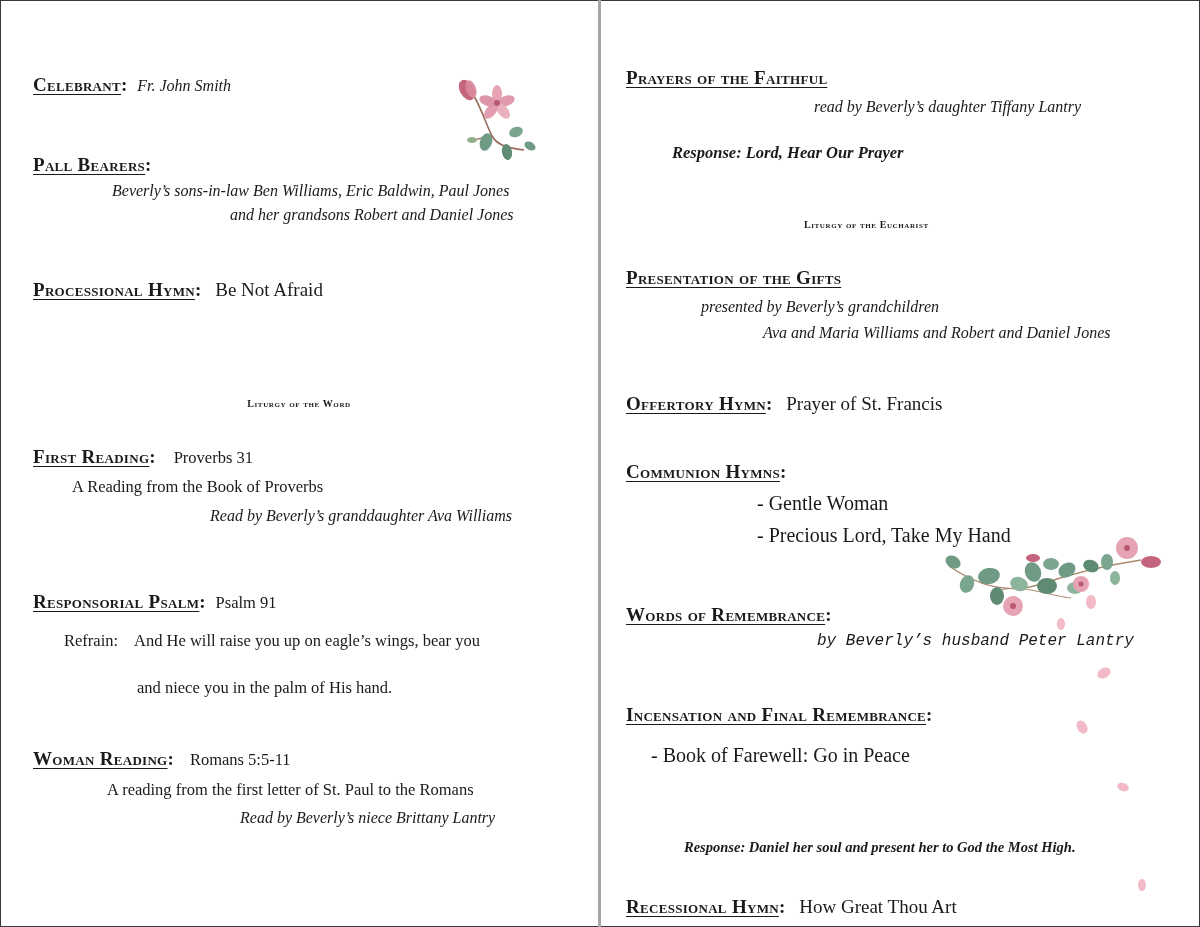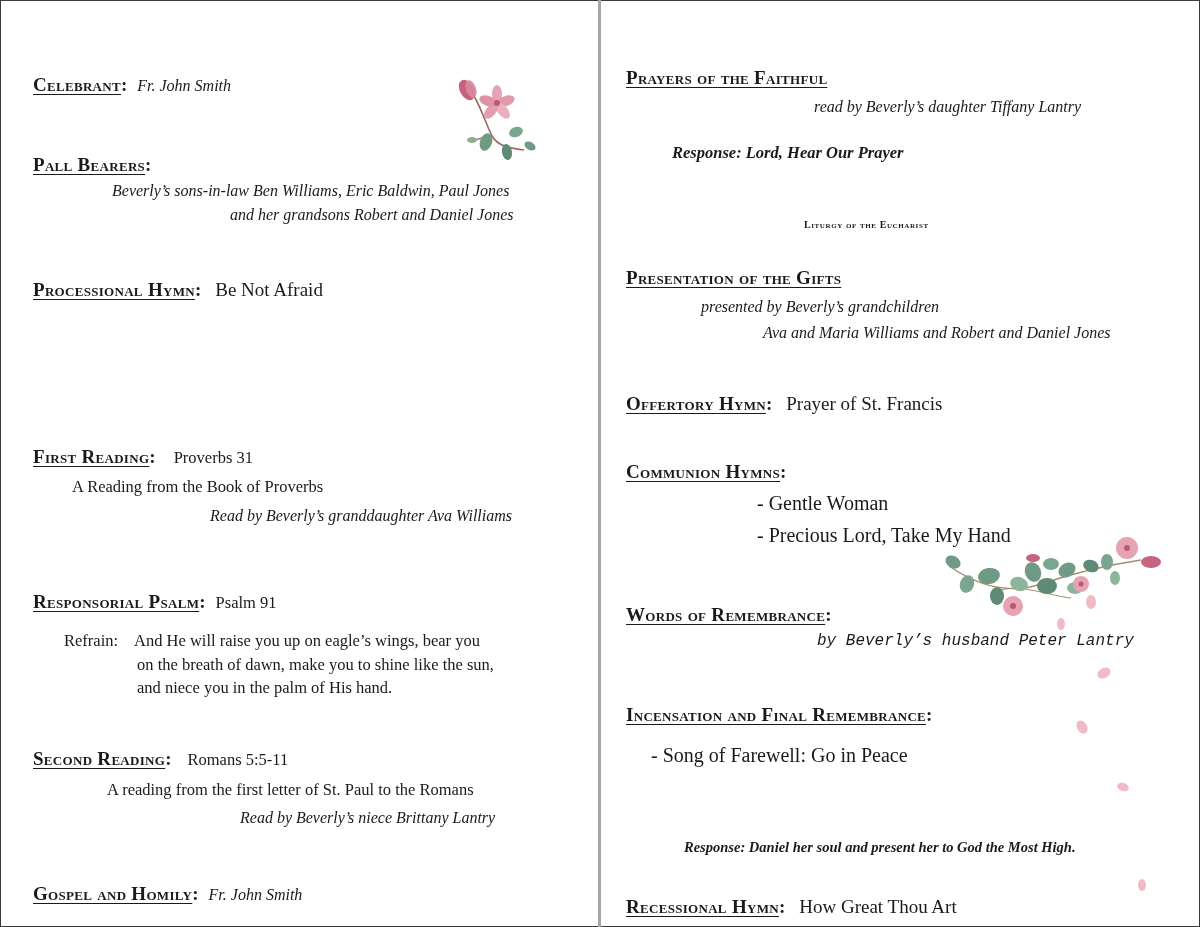--- a/index.html
+++ b/index.html
@@ -78,48 +78,44 @@
     <span class="heading">Pall Bearers</span><span class="colon">:</span>
   </div>
   <div class="abs italic" style="left:112px; top:146px;">Beverly’s sons-in-law Ben Williams, Eric Baldwin, Paul Jones</div>
   <div class="abs italic" style="left:230px; top:170px;">and her grandsons Robert and Daniel Jones</div>
 
   <div class="abs" style="left:33px; top:243px;">
     <span class="heading">Processional Hymn</span><span class="colon">:</span>
     <span class="value" style="margin-left:10px;">Be Not Afraid</span>
   </div>
 
+  <div class="abs section-title" style="left:0; width:598px; text-align:center; top:362px; white-space:nowrap;">Liturgy of the Word</div>
 
   <div class="abs" style="left:33px; top:410px;">
     <span class="heading">First Reading</span><span class="colon">:</span>
     <span class="body-text" style="margin-left:14px;">Proverbs 31</span>
   </div>
   <div class="abs body-text" style="left:72px; top:441px;">A Reading from the Book of Proverbs</div>
   <div class="abs italic" style="left:210px; top:471px;">Read by Beverly’s granddaughter Ava Williams</div>
 
   <div class="abs" style="left:33px; top:555px;">
     <span class="heading">Responsorial Psalm</span><span class="colon">:</span>
     <span class="body-text" style="margin-left:6px;">Psalm 91</span>
   </div>
   <div class="abs body-text" style="left:64px; top:595px;">Refrain:</div>
   <div class="abs body-text" style="left:134px; top:595px;">And He will raise you up on eagle’s wings, bear you</div>
-  <div class="abs body-text" style="left:137px; top:619px;">on the breath of dawn, make you to shine like the sun,</div>
   <div class="abs body-text" style="left:137px; top:642px;">and niece you in the palm of His hand.</div>
 
   <div class="abs" style="left:33px; top:712px;">
-    <span class="heading">Second Reading</span><span class="colon">:</span>
+    <span class="heading">Woman Reading</span><span class="colon">:</span>
     <span class="body-text" style="margin-left:12px;">Romans 5:5-11</span>
   </div>
   <div class="abs body-text" style="left:107px; top:744px;">A reading from the first letter of St. Paul to the Romans</div>
   <div class="abs italic" style="left:240px; top:773px;">Read by Beverly’s niece Brittany Lantry</div>
 
-  <div class="abs" style="left:33px; top:847px;">
-    <span class="heading">Gospel and Homily</span><span class="colon">:</span>
-    <span class="italic" style="margin-left:6px;">Fr. John Smith</span>
-  </div>
 </div>
 
 <div class="page right">
 
   <div class="abs" style="left:25px; top:31px;">
     <span class="heading">Prayers of the Faithful</span>
   </div>
   <div class="abs italic" style="left:213px; top:62px;">read by Beverly’s daughter Tiffany Lantry</div>
   <div class="abs response" style="left:71px; top:107px;">Response:  Lord, Hear Our Prayer</div>
 
@@ -182,20 +178,20 @@
   <svg class="deco" style="left:470px; top:620px;" width="80" height="250" viewBox="0 0 80 250">
     <ellipse cx="33" cy="17" rx="7" ry="5" transform="rotate(-30 33 17)" fill="#f2b9c6"></ellipse>
     <ellipse cx="11" cy="71" rx="5" ry="7" transform="rotate(-30 11 71)" fill="#f2b9c6"></ellipse>
     <ellipse cx="52" cy="131" rx="6" ry="4" transform="rotate(20 52 131)" fill="#f2b9c6"></ellipse>
     <ellipse cx="71" cy="229" rx="4" ry="6" fill="#f2b9c6"></ellipse>
   </svg>
 
   <div class="abs" style="left:25px; top:668px;">
     <span class="heading">Incensation and Final Remembrance</span><span class="colon">:</span>
   </div>
-  <div class="abs list-text" style="left:50px; top:708px;">- Song of Farewell:  Go in Peace</div>
+  <div class="abs list-text" style="left:50px; top:708px;">- Book of Farewell:  Go in Peace</div>
   <div class="abs response-sm" style="left:83px; top:803px;">Response: Daniel her soul and present her to God the Most High.</div>
 
   <div class="abs" style="left:25px; top:860px;">
     <span class="heading">Recessional Hymn</span><span class="colon">:</span>
     <span class="value" style="margin-left:10px;">How Great Thou Art</span>
   </div>
 </div>
 
 </body></html>

